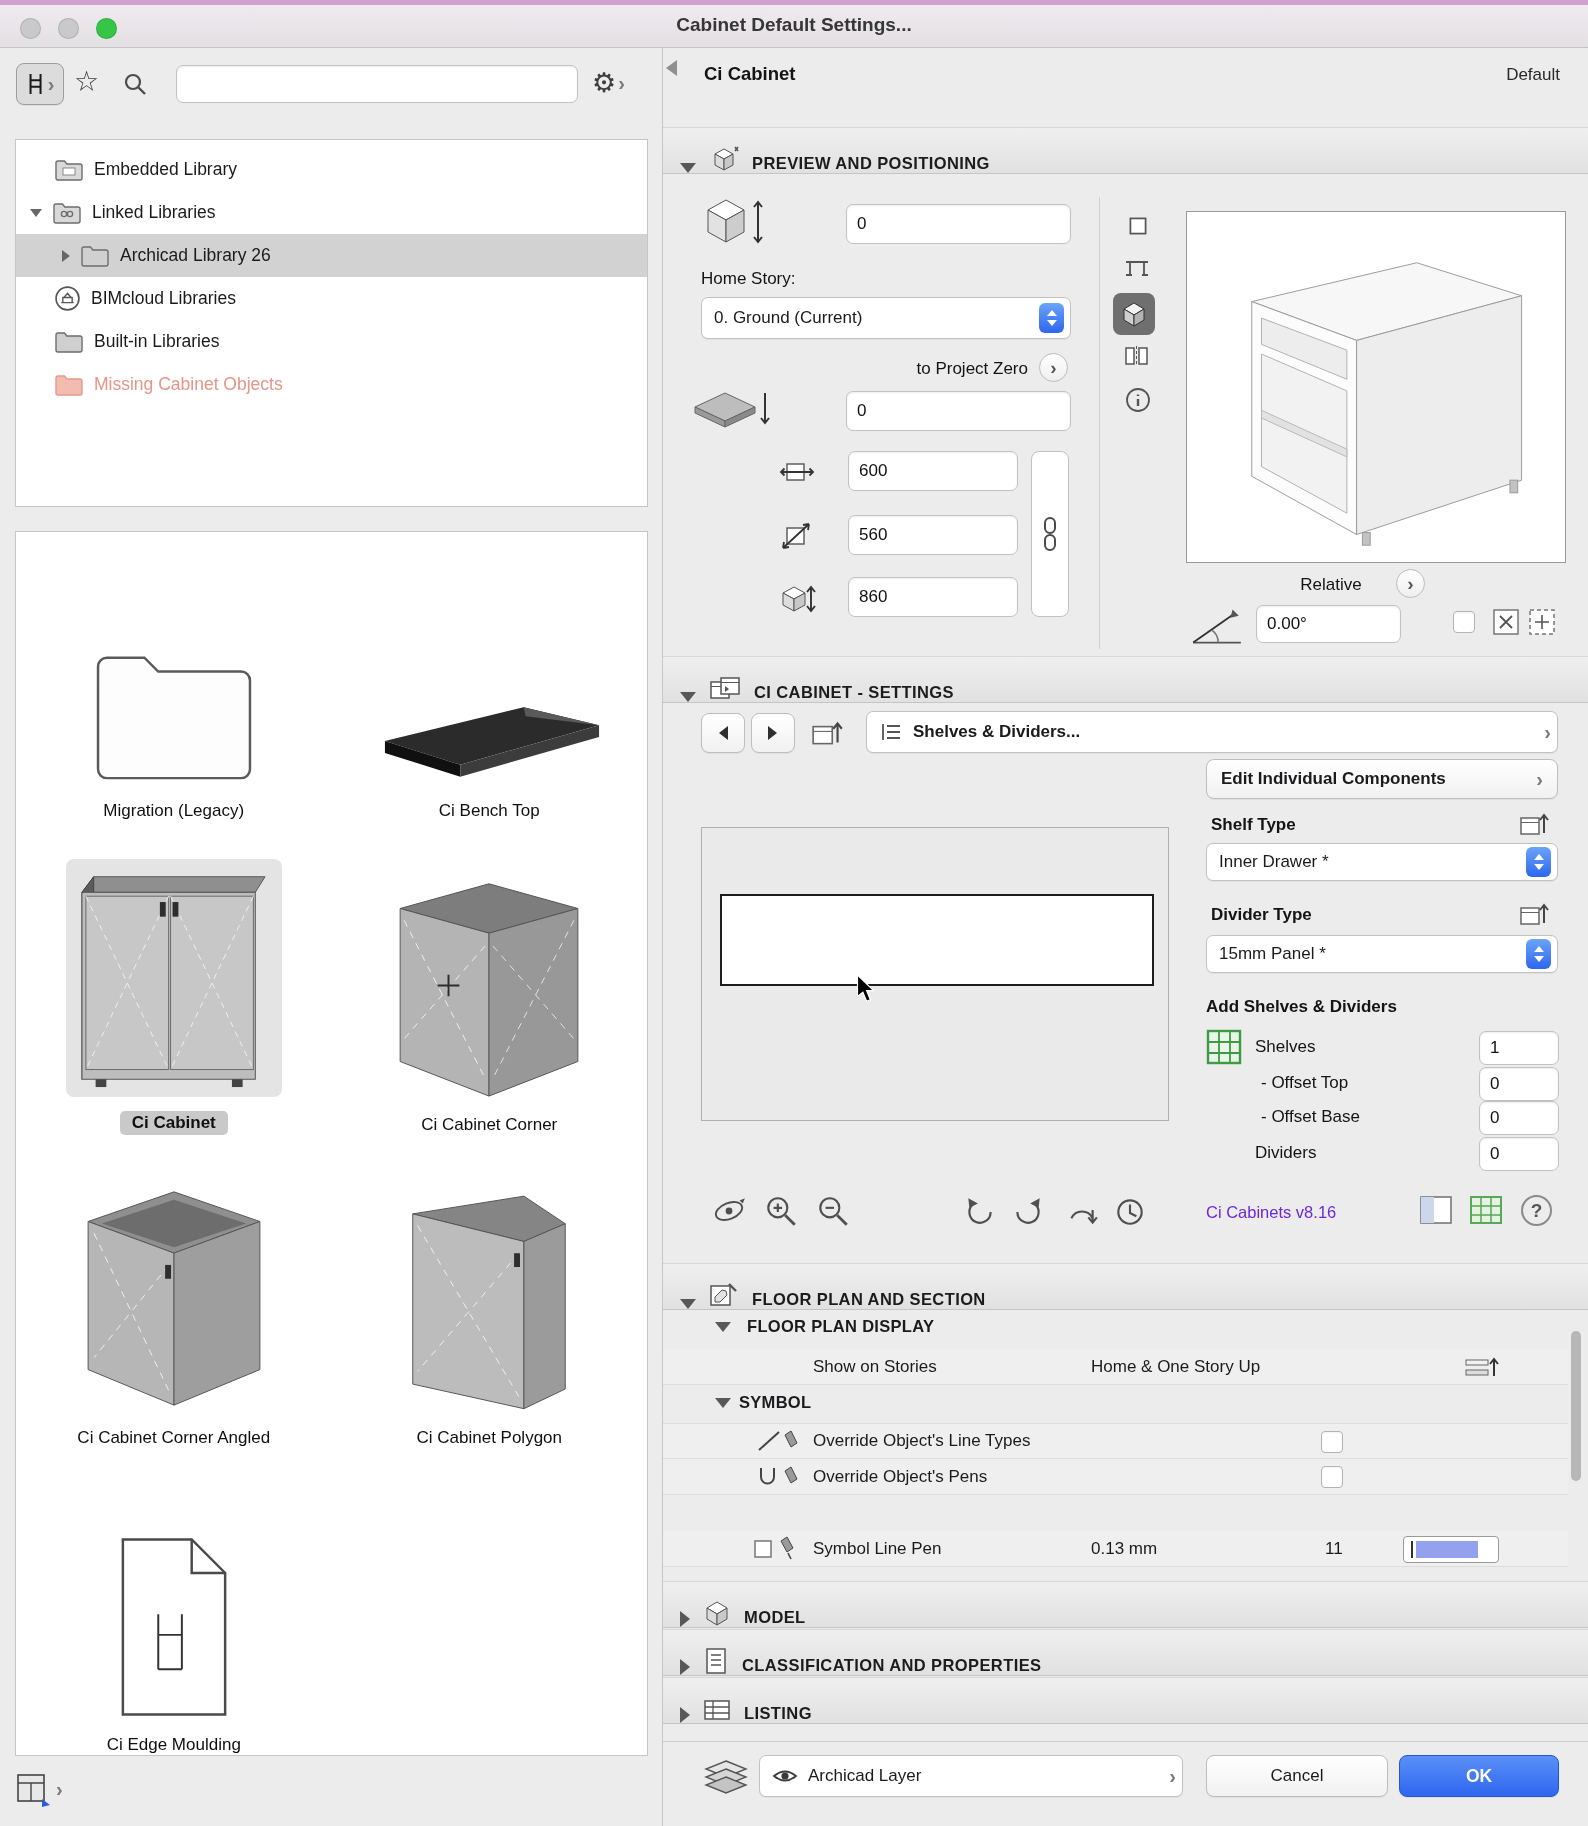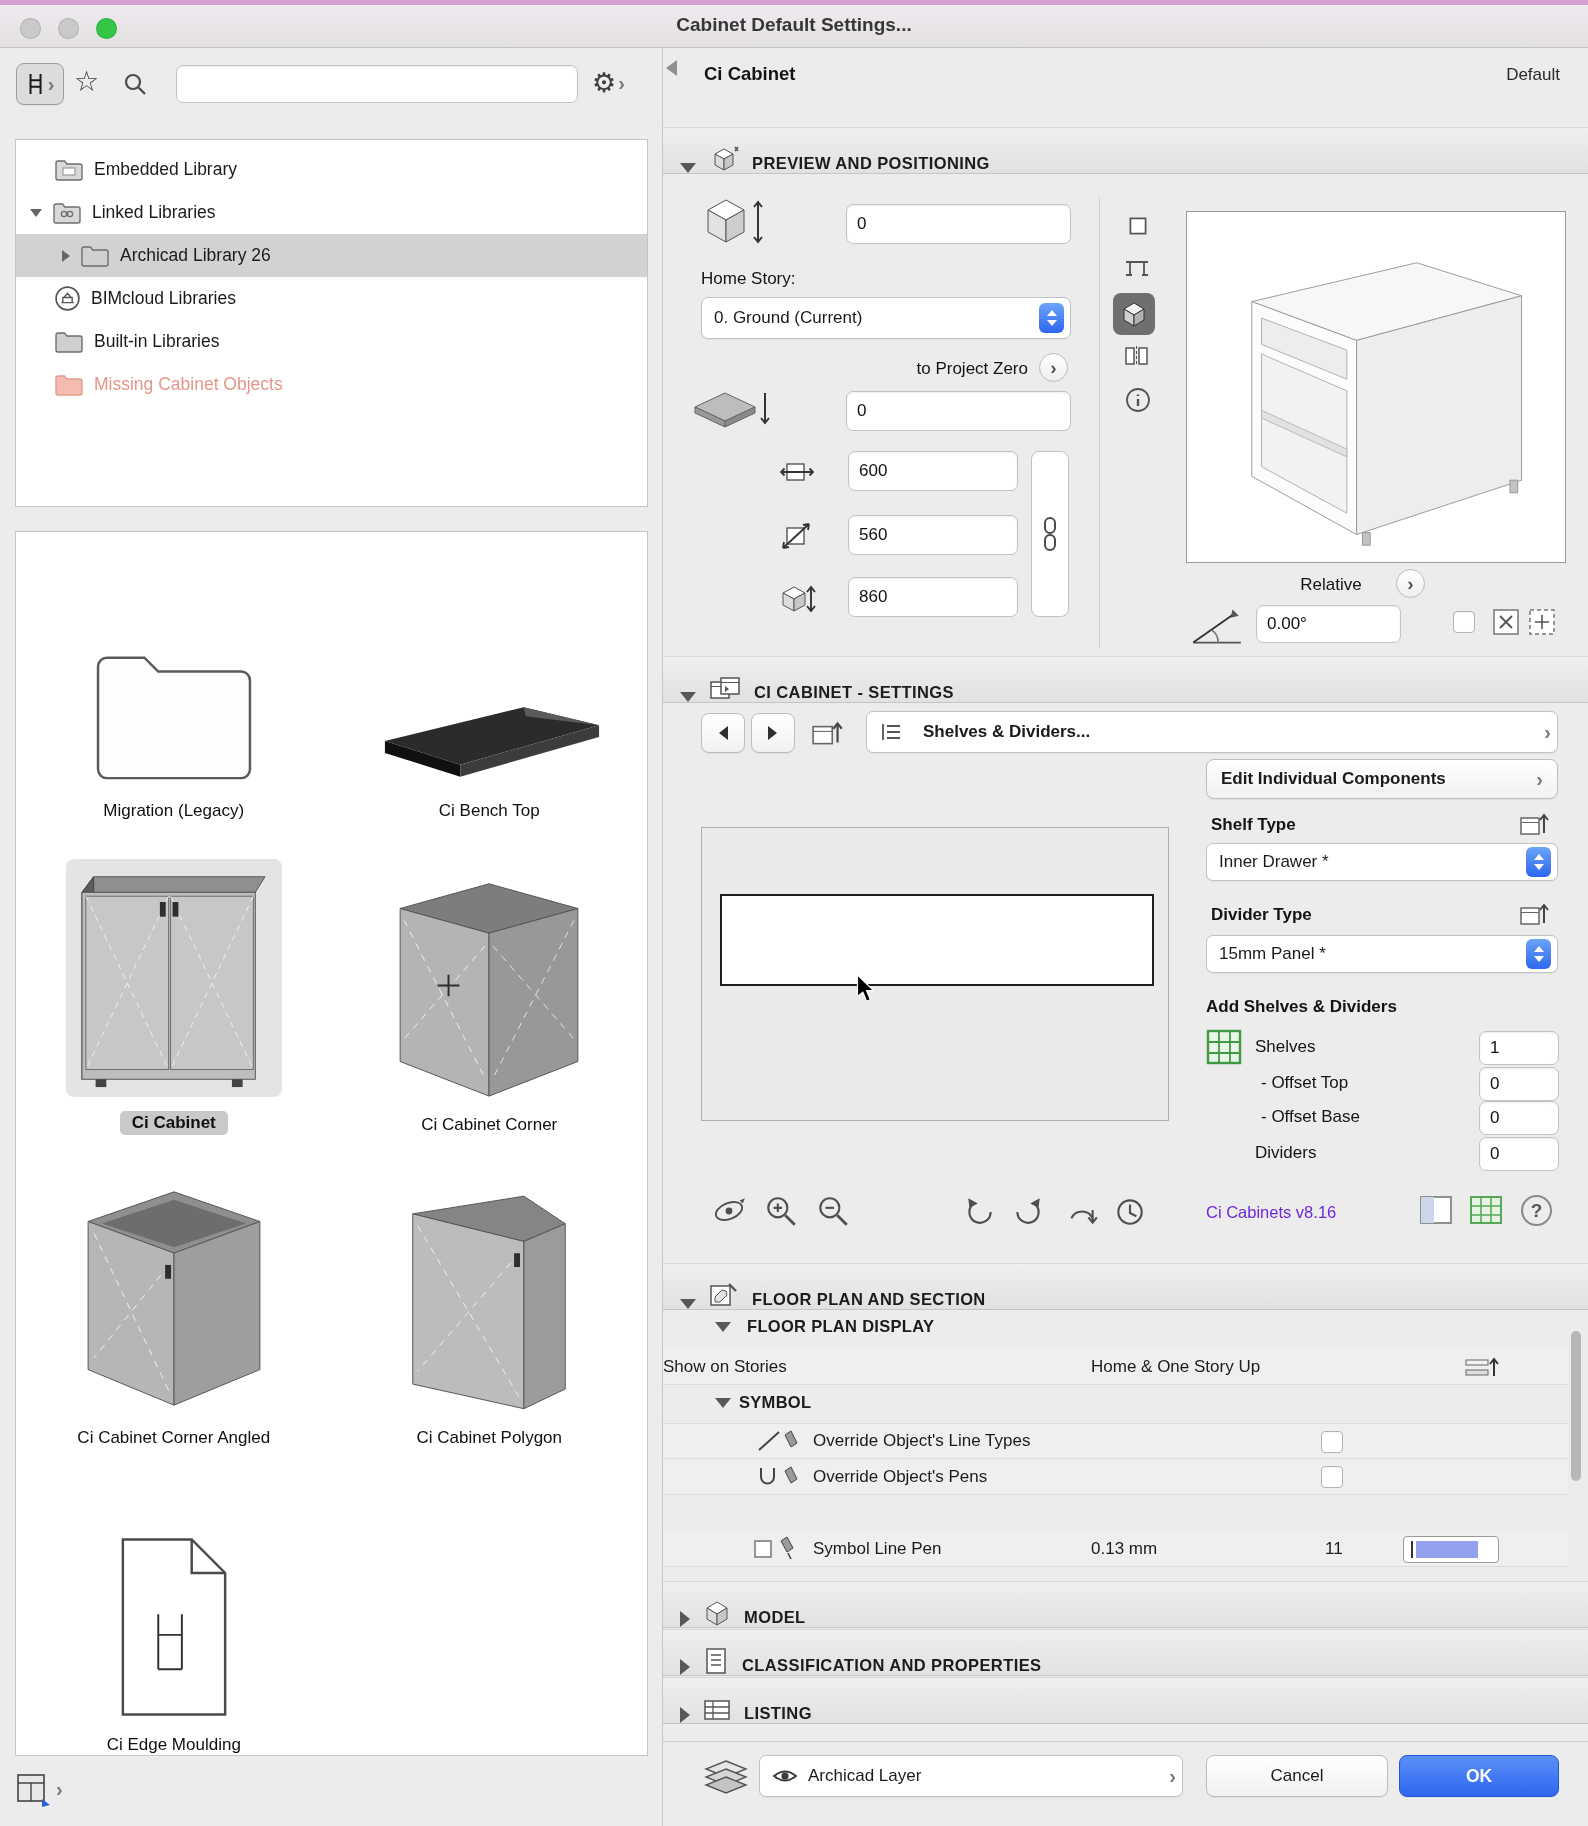--- a/index.html
+++ b/index.html
@@ -430,21 +430,21 @@
       </span>
     </div>
   <span class="abs ic" style="left:148px;top:670px">
       <svg width="34" height="32" viewBox="0 0 32 30">
         <rect x="2" y="9" width="18" height="16" fill="#fff" stroke="#666" stroke-width="1.5"></rect>
         <path d="M2 13.5 h18" stroke="#666"></path>
         <path d="M25 24 V7 M21 11 l4-5 4 5" stroke="#444" stroke-width="2" fill="none"></path>
       </svg>
     </span>
   <div class="dd" style="left:203px;top:664px;width:692px;height:42px">
-    <span class="ic" style="gap:20px">
+    <span class="ic" style="gap:10px">
       <span class="ic">
           <svg width="24" height="22" viewBox="0 0 24 22">
             <path d="M4 3 v16 M8 5 h13 M8 11 h13 M8 17 h13" stroke="#555" stroke-width="1.8" fill="none"></path>
           </svg>
         </span>
       <span class="b">Shelves &amp; Dividers...</span>
     </span>
     <span class="chv">›</span>
   </div>
 
@@ -580,21 +580,21 @@
       </span>
     <span class="sectitle">FLOOR PLAN AND SECTION</span>
   </div>
 
   <div class="abs ic" style="left:52px;top:1270px;gap:16px">
     <span class="tri"></span>
     <span class="b" style="font-size:16.5px;letter-spacing:.3px">FLOOR PLAN DISPLAY</span>
   </div>
 
   <div class="frow" style="top:1302px">
-    <span style="">Show on Stories</span>
+    <span style="margin-left:150px">Show on Stories</span>
     <span class="abs" style="left:428px">Home &amp; One Story Up</span>
     <span class="abs ic" style="left:800px">
         <svg width="38" height="30" viewBox="0 0 36 30">
           <rect x="2" y="18" width="22" height="5" fill="#ddd" stroke="#666"></rect>
           <rect x="2" y="8" width="22" height="5" fill="#f2f2f2" stroke="#666"></rect>
           <path d="M30 24 V8 M26 12 l4-5 4 5" stroke="#333" stroke-width="2" fill="none"></path>
         </svg>
       </span>
   </div>
 

